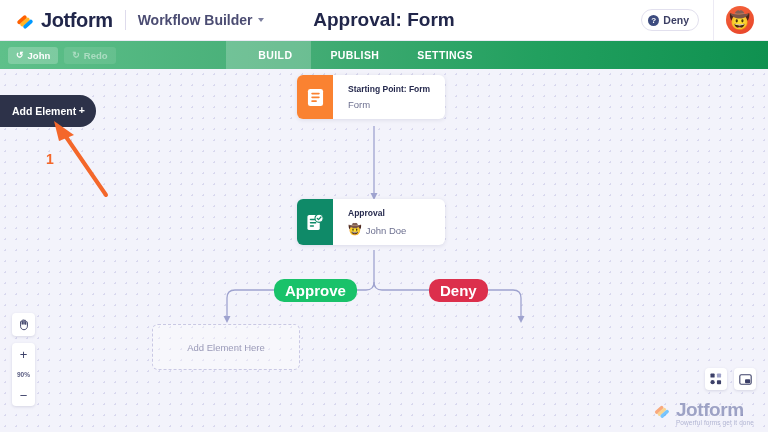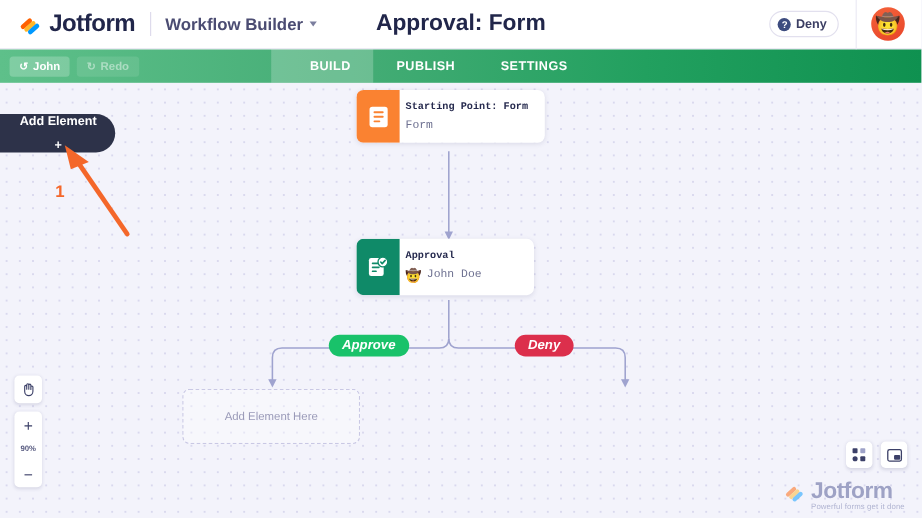--- a/index.html
+++ b/index.html
@@ -107,21 +107,21 @@
     overflow: hidden;
   }
   .edges { position: absolute; inset: 0; }
 
   
   .add-element {
     position: absolute; left: 0px; top: 26px;
     width: 96px; height: 32px;
     background: #2d3249; border-radius: 0 18px 18px 0;
     display: flex; align-items: center; justify-content: space-between;
-    padding: 0 11px 1px 12px; cursor: pointer; z-index: 9; flex-direction: column;
+    padding: 0 11px 1px 12px; cursor: pointer; z-index: 9;
   }
   .add-element span {
     font-size: 10.5px; font-weight: bold; color: #ffffff;
   }
   .plus-ico { color: #fff; font-size: 15px; font-weight: 300; line-height: 1; }
 
   
   .annot { position: absolute; left: 48px; top: 50px; z-index: 12; }
   .annot-num {
     position: absolute; left: 46px; top: 82px;
@@ -133,32 +133,31 @@
     position: absolute; display: flex;
     background: #ffffff; border-radius: 6px;
     box-shadow: 0 1px 4px rgba(60,60,110,0.13);
     overflow: hidden; cursor: pointer; z-index: 6;
   }
   .node-ico {
     width: 36px; display: flex; align-items: center; justify-content: center;
     flex: 0 0 36px;
   }
   .node-body {
-    padding: 9px 14px 9px 5px;
+    padding: 9px 14px 9px 15px;
     display: flex; flex-direction: column; justify-content: center;
     min-width: 112px;
-    font-family: Liberation Mono, monospace;
   }
   .node-title {
     font-size: 8.5px; font-weight: bold; color: #262a4e;
     line-height: 1.35; white-space: nowrap;
   }
   .node-sub {
     font-size: 9.5px; color: #6d7090; margin-top: 4px;
-    display: flex; align-items: flex-start; gap: 4px; white-space: nowrap;
+    display: flex; align-items: flex-end; gap: 4px; white-space: nowrap;
   }
   .node-sub .emoji { font-size: 11px; }
 
   #node-start { left: 297px; top: 6px; }
   #node-start .node-ico { background: #fa8231; }
   #node-approval { left: 297px; top: 130px; }
   #node-approval .node-ico { background: #0f8a68; }
   #node-denied { left: 446px; top: 255px; }
   #node-denied .node-ico { background: #1b2356; }
 
@@ -167,22 +166,22 @@
     width: 148px; height: 46px;
     border: 1.5px dashed #c9c8e4; border-radius: 6px;
     display: flex; align-items: center; justify-content: center;
     font-size: 9.5px; color: #9a9ab8; background: rgba(255,255,255,0.35);
     cursor: pointer; z-index: 6;
   }
 
   
   .branch-label {
     position: absolute; border-radius: 10px;
-    font-size: 11px; font-weight: bold; color: #fff;
-    padding: 3px 11px; z-index: 8; font-style: italic;
+    font-size: 15px; font-weight: bold; color: #fff;
+    padding: 3px 11px; z-index: 8;
   }
   #label-approve { left: 274px; top: 210px; background: #19c26a; }
   #label-deny { left: 429px; top: 210px; background: #dc2f4c; }
 
   
   .hand-btn {
     position: absolute; left: 12px; top: 244px;
     width: 23px; height: 23px; background: #fff; border-radius: 4px;
     box-shadow: 0 1px 3px rgba(60,60,110,0.16);
     display: flex; align-items: center; justify-content: center;

